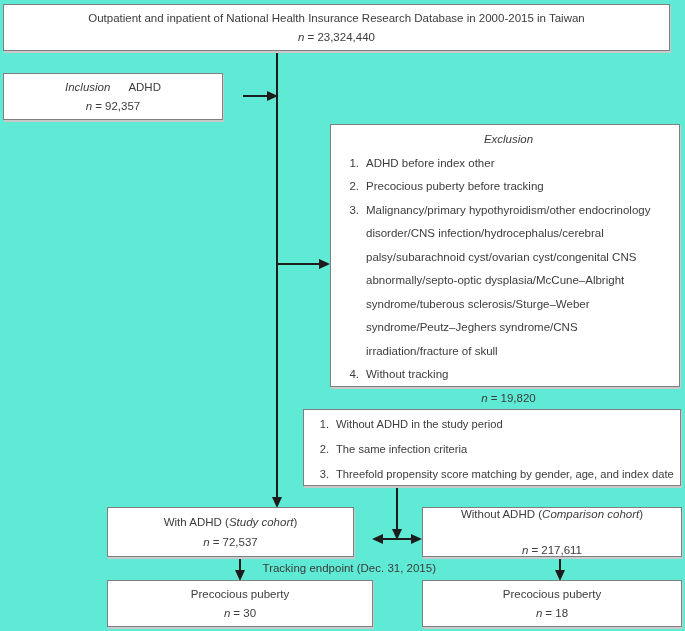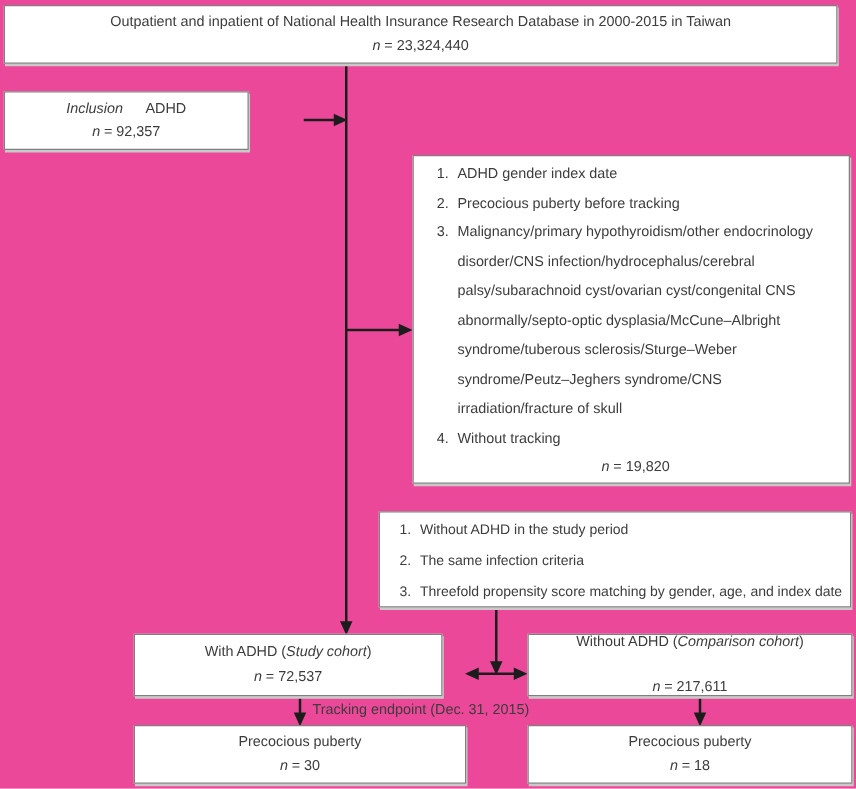--- a/index.html
+++ b/index.html
@@ -1,18 +1,18 @@
 <!DOCTYPE html>
 <html><head>
 <meta charset="utf-8">
 <style>
   * { margin:0; padding:0; box-sizing:border-box; }
   html,body { background:#ffffff; }
   #figure {
-    position:relative; width:685px; height:631px; background:#ec4899;
+    position:relative; width:685px; height:631px; background:#5eead4;
     font-family:"Liberation Sans", sans-serif; font-size:11.5px; color:#3c3c3c;
     overflow:hidden;
     text-decoration:underline;
   }
   .box {
     position:absolute; background:#ffffff;
     border:1.5px solid #7f7f7f; box-shadow:1px 2px 0 #c9c9c9;
     display:flex; flex-direction:column; justify-content:space-evenly;
     align-items:center; text-align:center;
   }
@@ -22,21 +22,21 @@
   .vline, .hline { position:absolute; background:#1c1c1c; }
   .vline { width:2px; }
   .hline { height:2px; }
   .ah { position:absolute; width:0; height:0; }
   .ah-right { border-top:5px solid transparent; border-bottom:5px solid transparent; border-left:11px solid #1c1c1c; }
   .ah-left  { border-top:5px solid transparent; border-bottom:5px solid transparent; border-right:11px solid #1c1c1c; }
   .ah-down  { border-left:5px solid transparent; border-right:5px solid transparent; border-top:11px solid #1c1c1c; }
 
   
   #box-database   { left:3;   top:4px;   left:3px;   width:667px; height:47px; }
-  #box-inclusion  { left:3px;  top:73px;  width:196px; height:47px; }
+  #box-inclusion  { left:3px;  top:73px;  width:220px; height:47px; }
   #box-exclusion  { left:330px; top:124px; width:350px; height:263px; padding:3px 6px 2px 13px; }
   #box-matching   { left:303px; top:409px; width:378px; height:77px; padding:2px 2px 2px 11px; }
   #box-study      { left:107px; top:507px; width:247px; height:50px; }
   #box-comparison { left:422px; top:507px; width:260px; height:50px;justify-content:space-between; }
   #box-pp-study      { left:107px; top:580px; width:266px; height:47px; }
   #box-pp-comparison { left:422px; top:580px; width:260px; height:47px; }
 
   
   #box-exclusion .excl-title { text-align:center; line-height:23.5px; }
   #box-exclusion .li  { display:flex; line-height:23.5px; }
@@ -57,21 +57,21 @@
   #match-vline     { left:396px; top:486px; height:44px; }
   #match-ah        { left:392px; top:529px; }
   #link-hline      { left:380px; top:538px; width:34px; }
   #link-ah-left    { left:372px; top:534px; }
   #link-ah-right   { left:411px; top:534px; }
   #study-vline     { left:239px; top:557px; height:14px; }
   #study-ah        { left:235px; top:570px; }
   #comp-vline      { left:559px; top:557px; height:14px; }
   #comp-ah         { left:555px; top:570px; }
 
-  #tracking-label  { position:absolute; left:250px; top:562px; width:186px; text-align:left; }
+  #tracking-label  { position:absolute; left:250px; top:562px; width:186px; text-align:right; }
   .gap { display:inline-block; width:18px; }
 </style>
 </head>
 <body>
 
 <div id="figure">
 
   <div class="vline" id="main-vline"></div>
   <div class="ah ah-down" id="main-ah"></div>
   <div class="hline" id="incl-hline"></div>
@@ -92,23 +92,24 @@
     <div>Outpatient and inpatient of National Health Insurance Research Database in 2000-2015 in Taiwan</div>
     <div><span class="it nl">n</span><span>= 23,324,440</span></div>
   </div>
 
   <div class="box" id="box-inclusion">
     <div><span class="it">Inclusion</span><span class="gap"></span><span>ADHD</span></div>
     <div><span class="it nl">n</span><span>= 92,357</span></div>
   </div>
 
   <div class="box listbox" id="box-exclusion">
+    <div class="excl-title it">Exclusion</div>
     <div class="li">
       <span class="num">1.</span>
-      <span class="txt">ADHD gender index date</span>
+      <span class="txt">ADHD before index other</span>
     </div>
     <div class="li">
       <span class="num">2.</span>
       <span class="txt">Precocious puberty before tracking</span>
     </div>
     <div class="li">
       <span class="num">3.</span>
       <span class="txt">Malignancy/primary hypothyroidism/other endocrinology disorder/CNS infection/hydrocephalus/cerebral palsy/subarachnoid cyst/ovarian cyst/congenital CNS abnormally/septo-optic dysplasia/McCune–Albright syndrome/tuberous sclerosis/Sturge–Weber syndrome/Peutz–Jeghers syndrome/CNS irradiation/fracture of skull</span>
     </div>
     <div class="li">

